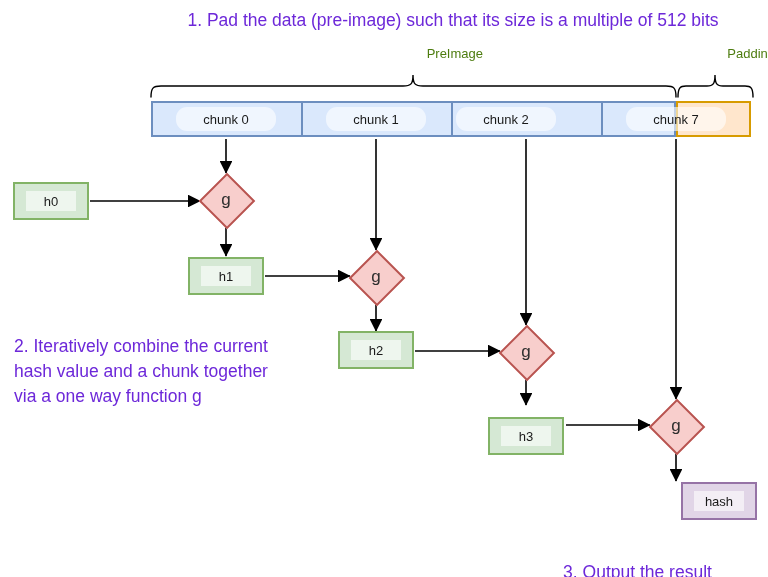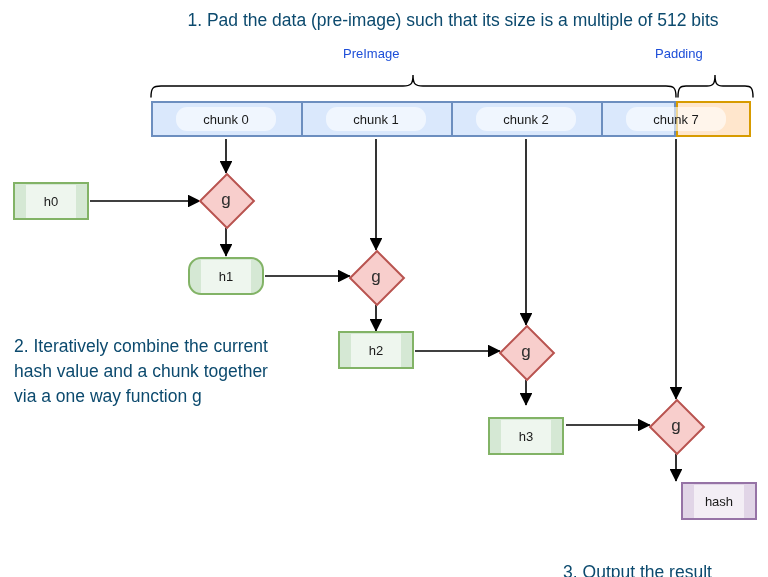--- a/index.html
+++ b/index.html
@@ -1,41 +1,41 @@
 <!DOCTYPE html>
 <html style="--chunk-fill: #dae8fc; --chunk-border: #6c8ebf; --padding-fill: #ffe6cc; --padding-border: #d79b00; --hash-fill: #d5e8d4; --hash-border: #82b366; --g-fill: #f8cecc; --g-border: #b85450; --output-fill: #e1d5e7; --output-border: #9673a6;"><head>
 <meta charset="utf-8">
 <style>
   html,body{margin:0;padding:0;background:#ffffff;}
   .canvas{
     position:relative;width:768px;height:577px;background:#fff;overflow:hidden;
     font-family:"Liberation Sans", sans-serif;color:#1a1a1a;
   }
   .abs{position:absolute;box-sizing:border-box;}
-  .txt{font-size:17.5px;line-height:25px;color:#0c4a6e;}
+  .txt{font-size:17.5px;line-height:25px;color:#6d28d9;}
   .title{left:140px;top:8px;width:626px;text-align:center;}
   .step2{left:2px;top:334px;width:330px;white-space:pre-line;margin-left:12px;}
   .step3{left:520px;top:544px;width:235px;text-align:center;margin-top:16px;}
-  .brace-label{font-size:13px;color:#1d4ed8;text-align:left;}
+  .brace-label{font-size:13px;color:#4d7c0f;text-align:right;}
   .preimage-label{left:343px;top:46px;width:140px;}
   .padding-label{left:655px;top:46px;width:120px;}
 
   
   .chunk-blue{left:151px;top:101px;width:525px;height:36px;
     background:var(--chunk-fill,#dae8fc);border:2px solid var(--chunk-border,#6c8ebf);}
   .chunk-divider{top:101px;width:2px;height:36px;background:var(--chunk-border,#6c8ebf);}
   .padding-box{left:676px;top:101px;width:75px;height:36px;
     background:var(--padding-fill,#ffe6cc);border:2px solid var(--padding-border,#d79b00);}
   .chunk-label{top:107px;width:100px;height:24px;display:flex;align-items:center;justify-content:center;
     background:rgba(255,255,255,0.6);font-size:13px;z-index:5;border-radius:11px;}
 
   
   .hbox{width:76px;height:38px;display:flex;align-items:center;justify-content:center;
     background:var(--hash-fill,#d5e8d4);border:2px solid var(--hash-border,#82b366);}
-  .hbox .inner{min-width:46px;height:33px;padding:0 2px;display:flex;align-items:center;justify-content:center;
+  .hbox .inner{min-width:46px;height:20px;padding:0 2px;display:flex;align-items:center;justify-content:center;
     background:rgba(255,255,255,0.6);font-size:13px;}
   .outbox{background:var(--output-fill,#e1d5e7);border:2px solid var(--output-border,#9673a6);margin-left:43px;}
 
   
   .gnode{width:52px;height:54px;}
   .gnode .diamond{position:absolute;left:7px;top:8px;width:36px;height:36px;
     background:var(--g-fill,#f8cecc);border:2px solid var(--g-border,#b85450);transform:rotate(45deg);}
   .gnode .glabel{position:absolute;inset:0;display:flex;align-items:center;justify-content:center;
     font-size:17px;color:#2e2e2e;}
 
@@ -80,27 +80,27 @@
     <line x1="676" y1="453" x2="676" y2="481" marker-end="url(#arrw)"></line>
   </svg>
 
   <div class="abs chunk-blue"></div>
   <div class="abs chunk-divider" style="left:301px;"></div>
   <div class="abs chunk-divider" style="left:451px;"></div>
   <div class="abs chunk-divider" style="left:601px;"></div>
   <div class="abs padding-box"></div>
   <div class="abs chunk-label" style="left:176px;">chunk 0</div>
   <div class="abs chunk-label" style="left:326px;">chunk 1</div>
-  <div class="abs chunk-label" style="left:476px;">chunk 2</div>
+  <div class="abs chunk-label" style="left:456px;">chunk 2</div>
   <div class="abs chunk-label" style="left:626px;">chunk 7</div>
 
   <div class="abs hbox" style="left:13px;top:182px;">
     <div class="inner">h0</div>
   </div>
-  <div class="abs hbox" style="left:188px;top:257px;border-radius:13px;">
+  <div class="abs hbox" style="left:188px;top:257px;">
     <div class="inner">h1</div>
   </div>
   <div class="abs hbox" style="left:338px;top:331px;">
     <div class="inner">h2</div>
   </div>
   <div class="abs hbox" style="left:488px;top:417px;">
     <div class="inner">h3</div>
   </div>
   <div class="abs hbox outbox" style="left:638px;top:482px;">
     <div class="inner">hash</div>

